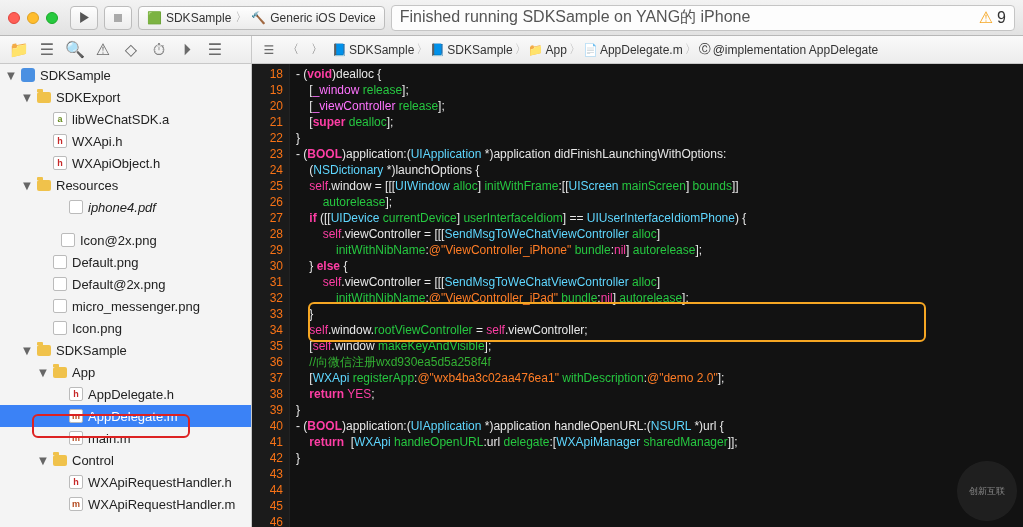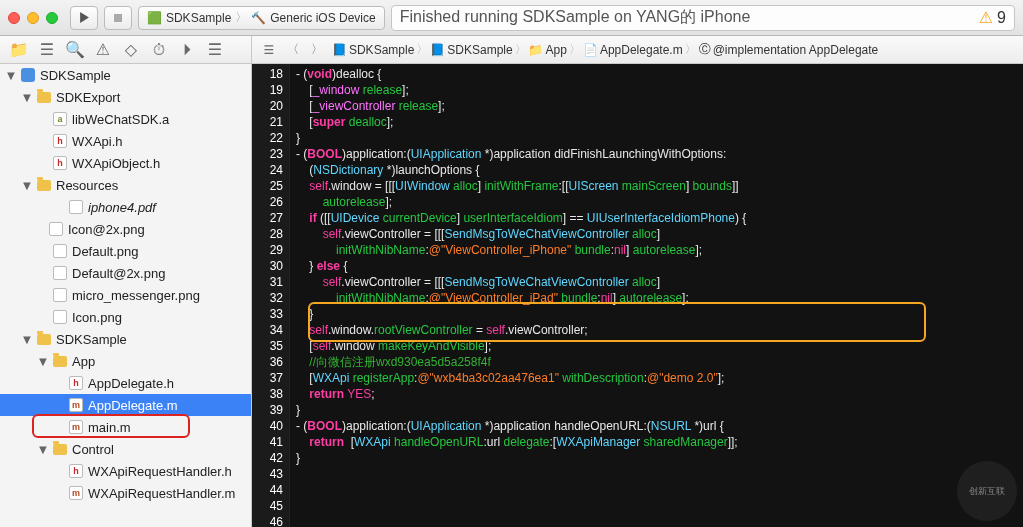--- a/index.html
+++ b/index.html
@@ -39,21 +39,21 @@
 .ficon-folder::before{content:"";position:absolute;top:-3px;left:0;width:6px;height:3px;background:#f0c24b;border-radius:1px 1px 0 0;}
 .ficon-proj{width:14px;height:14px;background:#4a90e2;border-radius:3px;}
 .ficon-h{width:14px;height:14px;border:1px solid #bbb;border-radius:2px;background:#fff;display:flex;align-items:center;justify-content:center;font-size:9px;font-weight:700;color:#c62828;}
 .ficon-m{width:14px;height:14px;border:1px solid #bbb;border-radius:2px;background:#fff;display:flex;align-items:center;justify-content:center;font-size:9px;font-weight:700;color:#b44a1f;}
 .ficon-a{width:14px;height:14px;border:1px solid #bbb;border-radius:2px;background:#fff;display:flex;align-items:center;justify-content:center;font-size:9px;font-weight:700;color:#6b8e23;}
 .ficon-png{width:14px;height:14px;border:1px solid #bbb;border-radius:2px;background:#fff;}
 .hl-box{position:absolute;border:2px solid #d22;border-radius:6px;pointer-events:none;}
 
 
 .editor{flex:1;background:#121212;display:flex;color:#ddd;overflow:hidden;position:relative;}
-.gutter{width:38px;background:#1b1b1b;color:#ffffff;font-family:Menlo,Consolas,monospace;font-size:12px;text-align:right;padding:2px 6px 2px 0;line-height:16px;border-right:1px solid #222;}
+.gutter{width:38px;background:#1b1b1b;color:#f97316;font-family:Menlo,Consolas,monospace;font-size:12px;text-align:right;padding:2px 6px 2px 0;line-height:16px;border-right:1px solid #222;}
 .code{flex:1;font-family:Menlo,Consolas,monospace;font-size:12px;line-height:16px;padding:2px 0 2px 6px;white-space:pre;position:relative;}
 .c-key{color:#ff3ea5;font-weight:bold;}
 .c-cls{color:#5fd7ff;}
 .c-self{color:#ff3ea5;}
 .c-msg{color:#26c740;}
 .c-str{color:#ff7d26;}
 .c-cmt{color:#33b133;}
 .c-lit{color:#ff3ea5;}
 .c-plain{color:#e8e8e8;}
 .c-mag{color:#ff74ff;}
@@ -174,21 +174,21 @@
         </span>
         <span>Resources</span>
       </div>
       <div class="tree-row" style="padding-left: 54px; font-style: italic;">
         <span class="disclosure" style="visibility: hidden;"></span>
         <span class="row-icon">
           <span class="ficon-png"></span>
         </span>
         <span>iphone4.pdf</span>
       </div>
-      <div class="tree-row" style="padding-left: 34px;">
+      <div class="tree-row" style="padding-left: 46px; margin-top: 11px;">
         <span class="disclosure" style="visibility: hidden;"></span>
         <span class="row-icon">
           <span class="ficon-png"></span>
         </span>
         <span>Icon@2x.png</span>
       </div>
       <div class="tree-row" style="padding-left: 38px;">
         <span class="disclosure" style="visibility: hidden;"></span>
         <span class="row-icon">
           <span class="ficon-png"></span>

